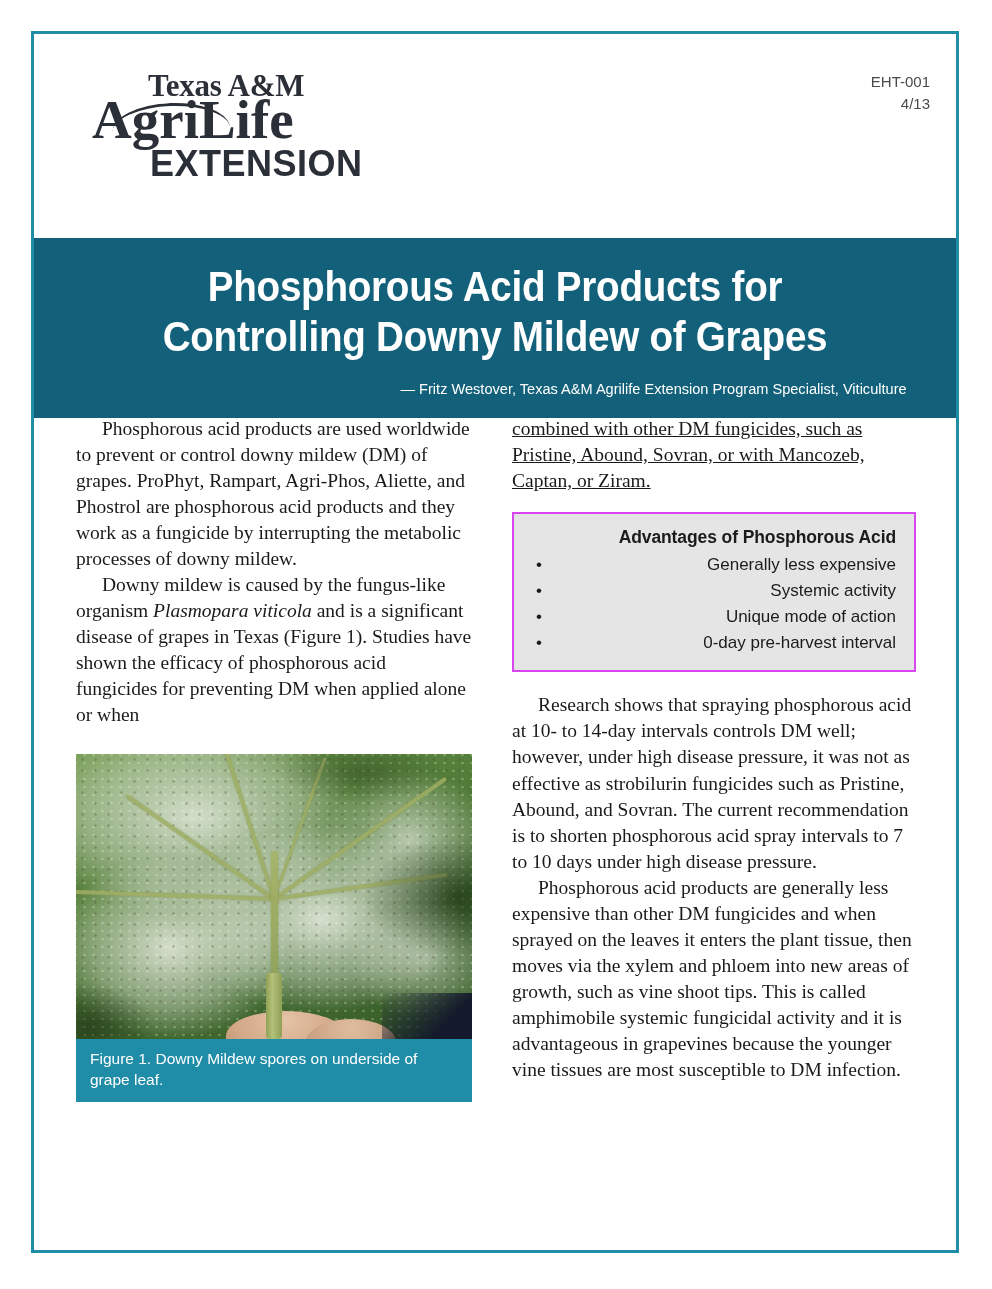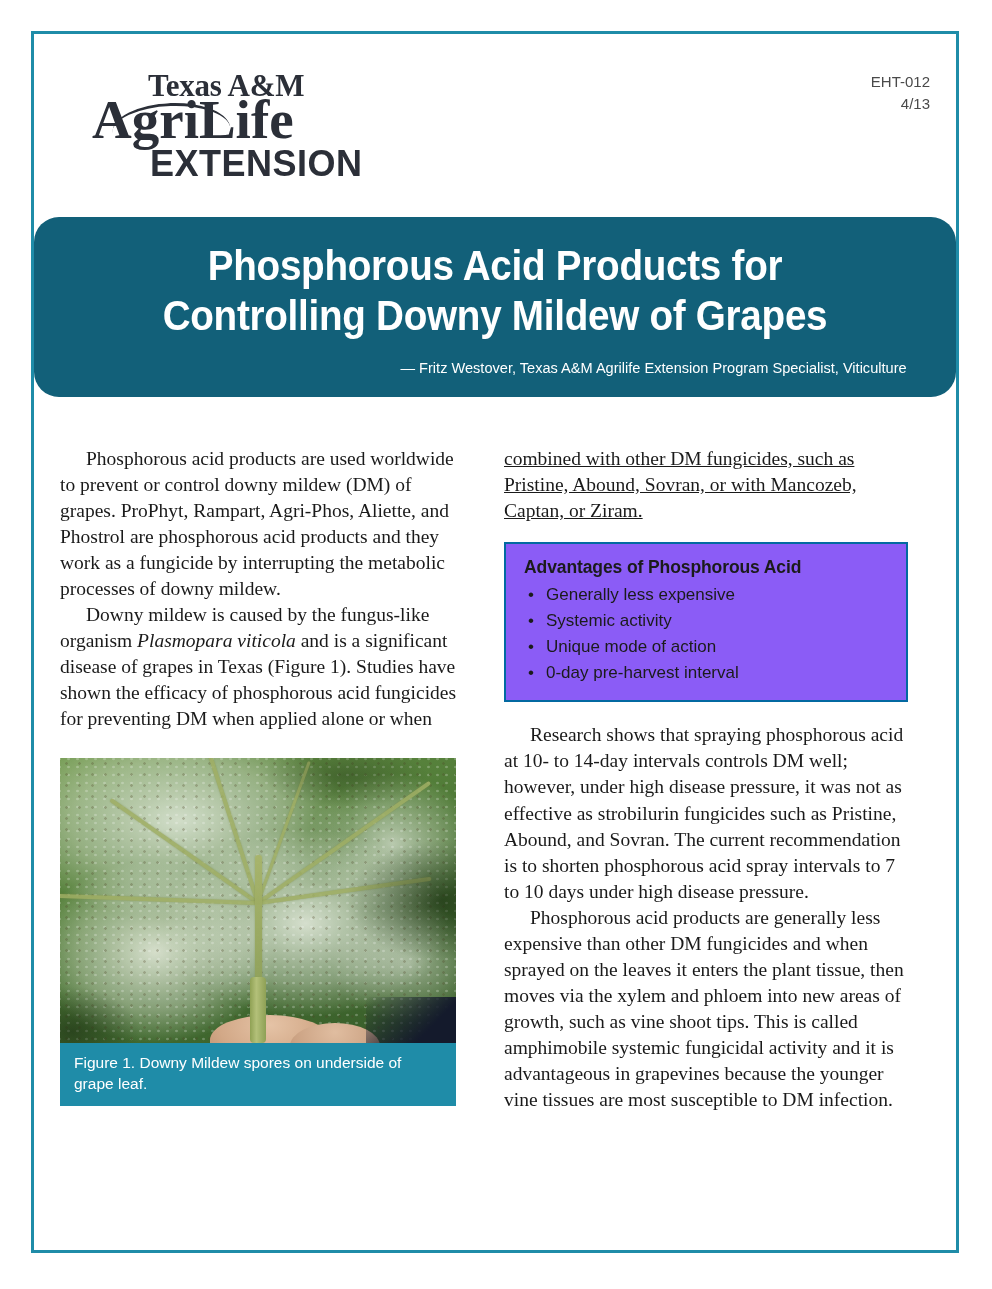--- a/index.html
+++ b/index.html
@@ -85,26 +85,25 @@
     text-align: right;
     font-family: "Liberation Sans", sans-serif;
     font-size: 15px;
     color: #4a4a4a;
     line-height: 1.45;
   }
   
   .banner {
     position: absolute;
     left: 0;
-    top: 183px;
+    top: 204px;
     width: 100%;
     background: #126079;
     padding: 24px 40px 20px 40px;
     box-sizing: border-box;
-    border-radius: 25px;
   }
   .banner-title {
     font-family: "Liberation Sans", sans-serif;
     font-weight: bold;
     font-size: 42px;
     color: #ffffff;
     text-align: center;
     line-height: 1.19;
     letter-spacing: -0.3px;
     transform: scaleX(0.92);
@@ -116,23 +115,23 @@
     font-size: 15.5px;
     color: #ffffff;
     transform: scaleX(0.94);
     transform-origin: right center;
     padding-right: 10px;
   }
   
   .columns {
     position: absolute;
     left: 0;
-    top: 412px;
+    top: 382px;
     width: 100%;
-    padding: 0 26px;
+    padding: 0 42px;
     box-sizing: border-box;
     display: flex;
     gap: 40px;
   }
   .col { width: 404px; }
   p.body {
     margin: 0;
     font-size: 19.5px;
     line-height: 1.335;
     color: #1a1a1a;
@@ -242,25 +241,26 @@
     font-weight: normal;
     font-size: 15.5px;
     line-height: 1.32;
     padding: 10px 14px 12px 14px;
     box-sizing: border-box;
     width: 396px;
   }
   
   .advbox {
     margin: 18px 0 20px 0;
-    border: 2px solid #0369a1;
-    background: #8b5cf6;
+    border: 2px solid #d946ef;
+    background: #e5e5e5;
     padding: 13px 18px 15px 18px;
     box-sizing: border-box;
     width: 404px;
+    text-align: right;
   }
   .advbox h3 {
     margin: 0 0 4px 0;
     font-family: "Liberation Sans", sans-serif;
     font-size: 17.5px;
     font-weight: bold;
     color: #1b1b1b;
     letter-spacing: -0.1px;
   }
   .advbox ul {
@@ -292,21 +292,21 @@
   <div class="header">
 
     <div class="logo">
       <div class="logo-swoosh"></div>
       <div class="logo-line1">Texas A&amp;M</div>
       <div class="logo-line2">AgriLife</div>
       <div class="logo-line3">EXTENSION</div>
     </div>
 
     <div class="pubcode">
-      <div>EHT-012</div>
+      <div>EHT-001</div>
       <div>4/13</div>
     </div>
   </div>
 
   <div class="banner">
     <div class="banner-title">
       <div>Phosphorous Acid Products for</div>
       <div>Controlling Downy Mildew of Grapes</div>
     </div>
     <div class="banner-byline">— Fritz Westover, Texas A&amp;M Agrilife Extension Program Specialist, Viticulture</div>

